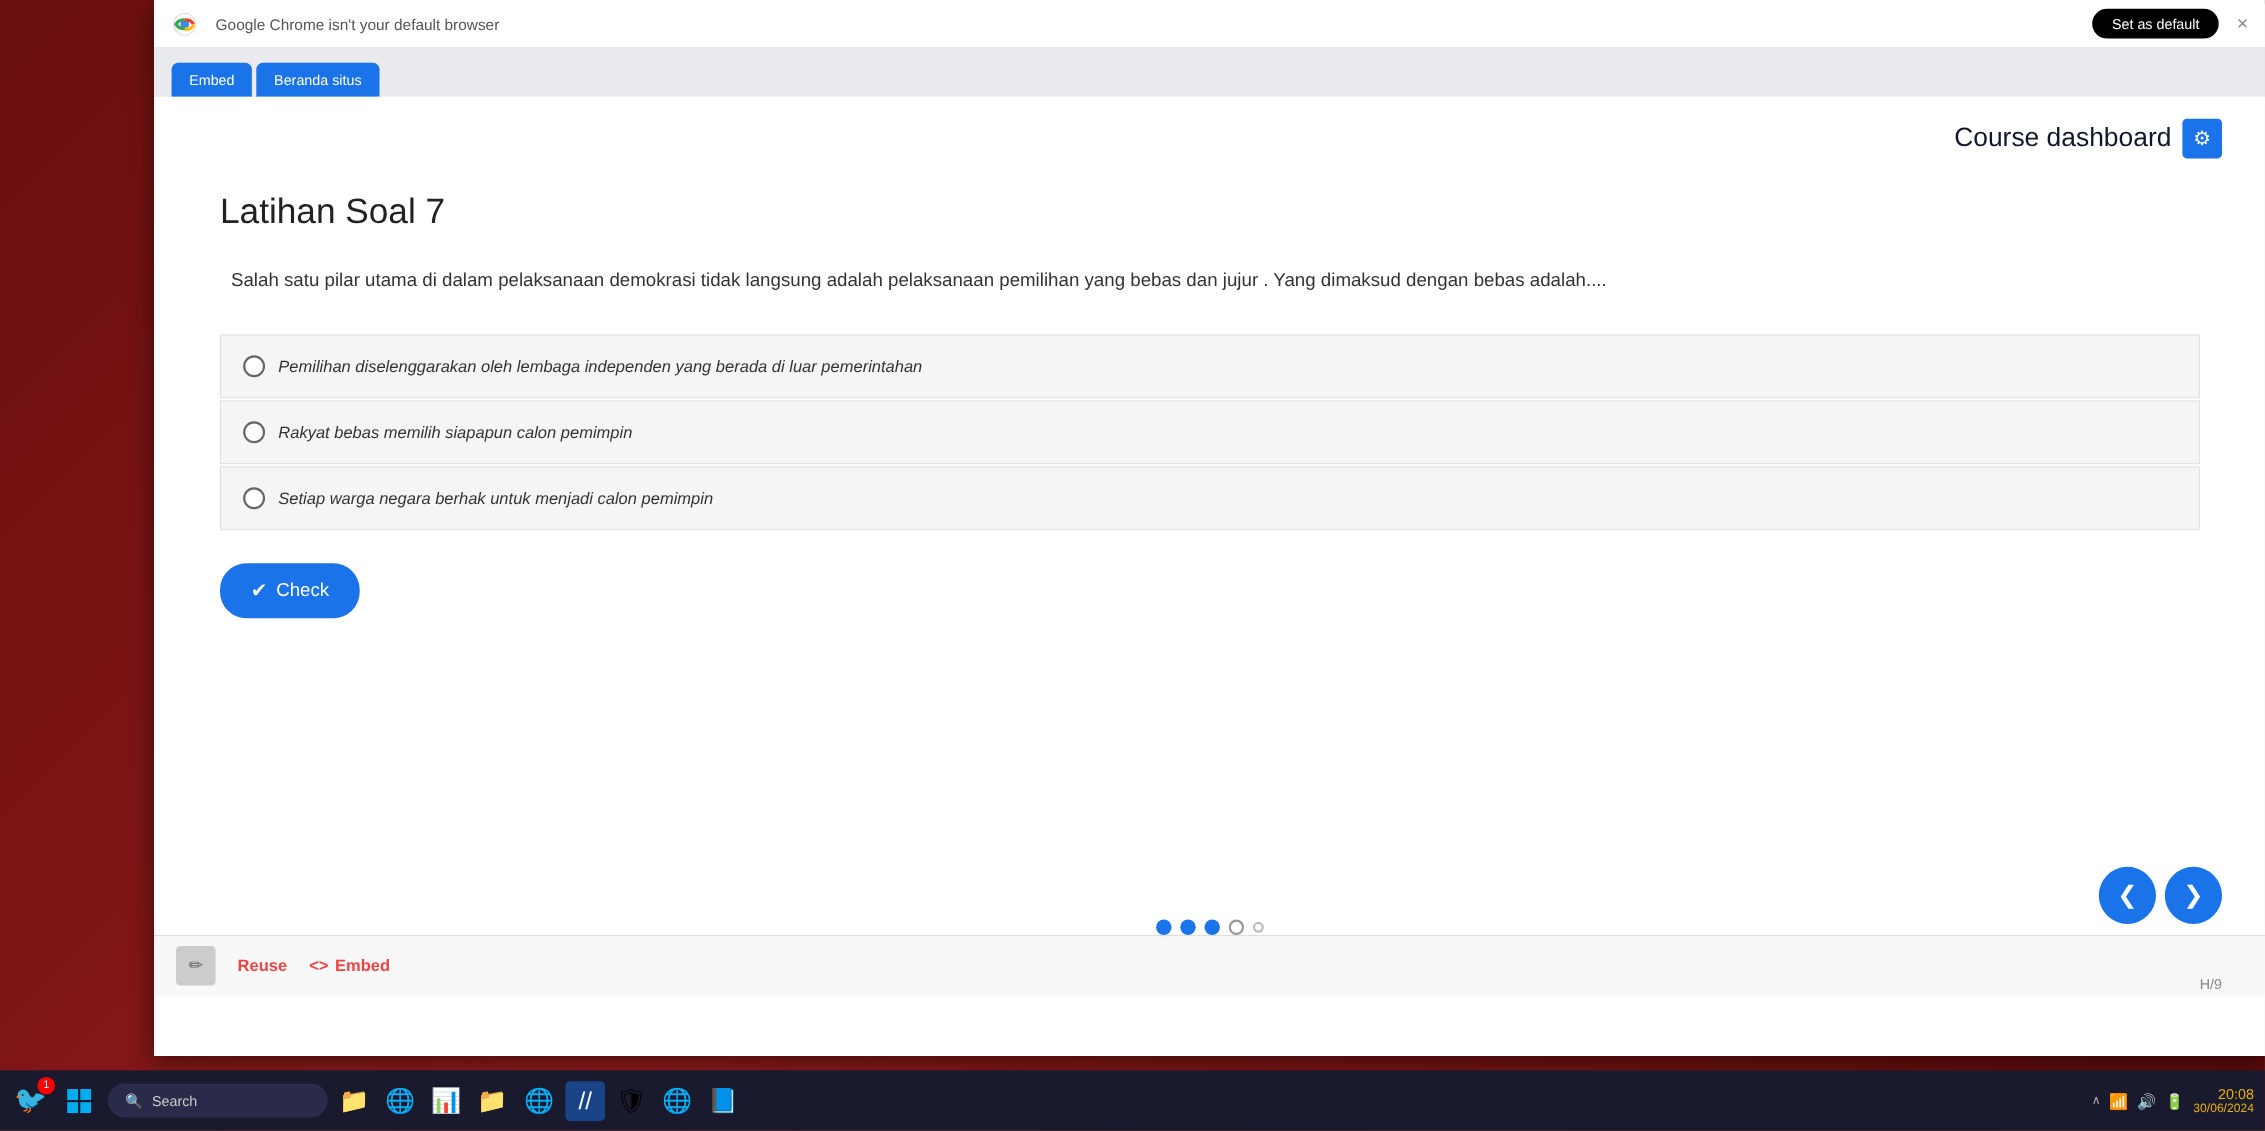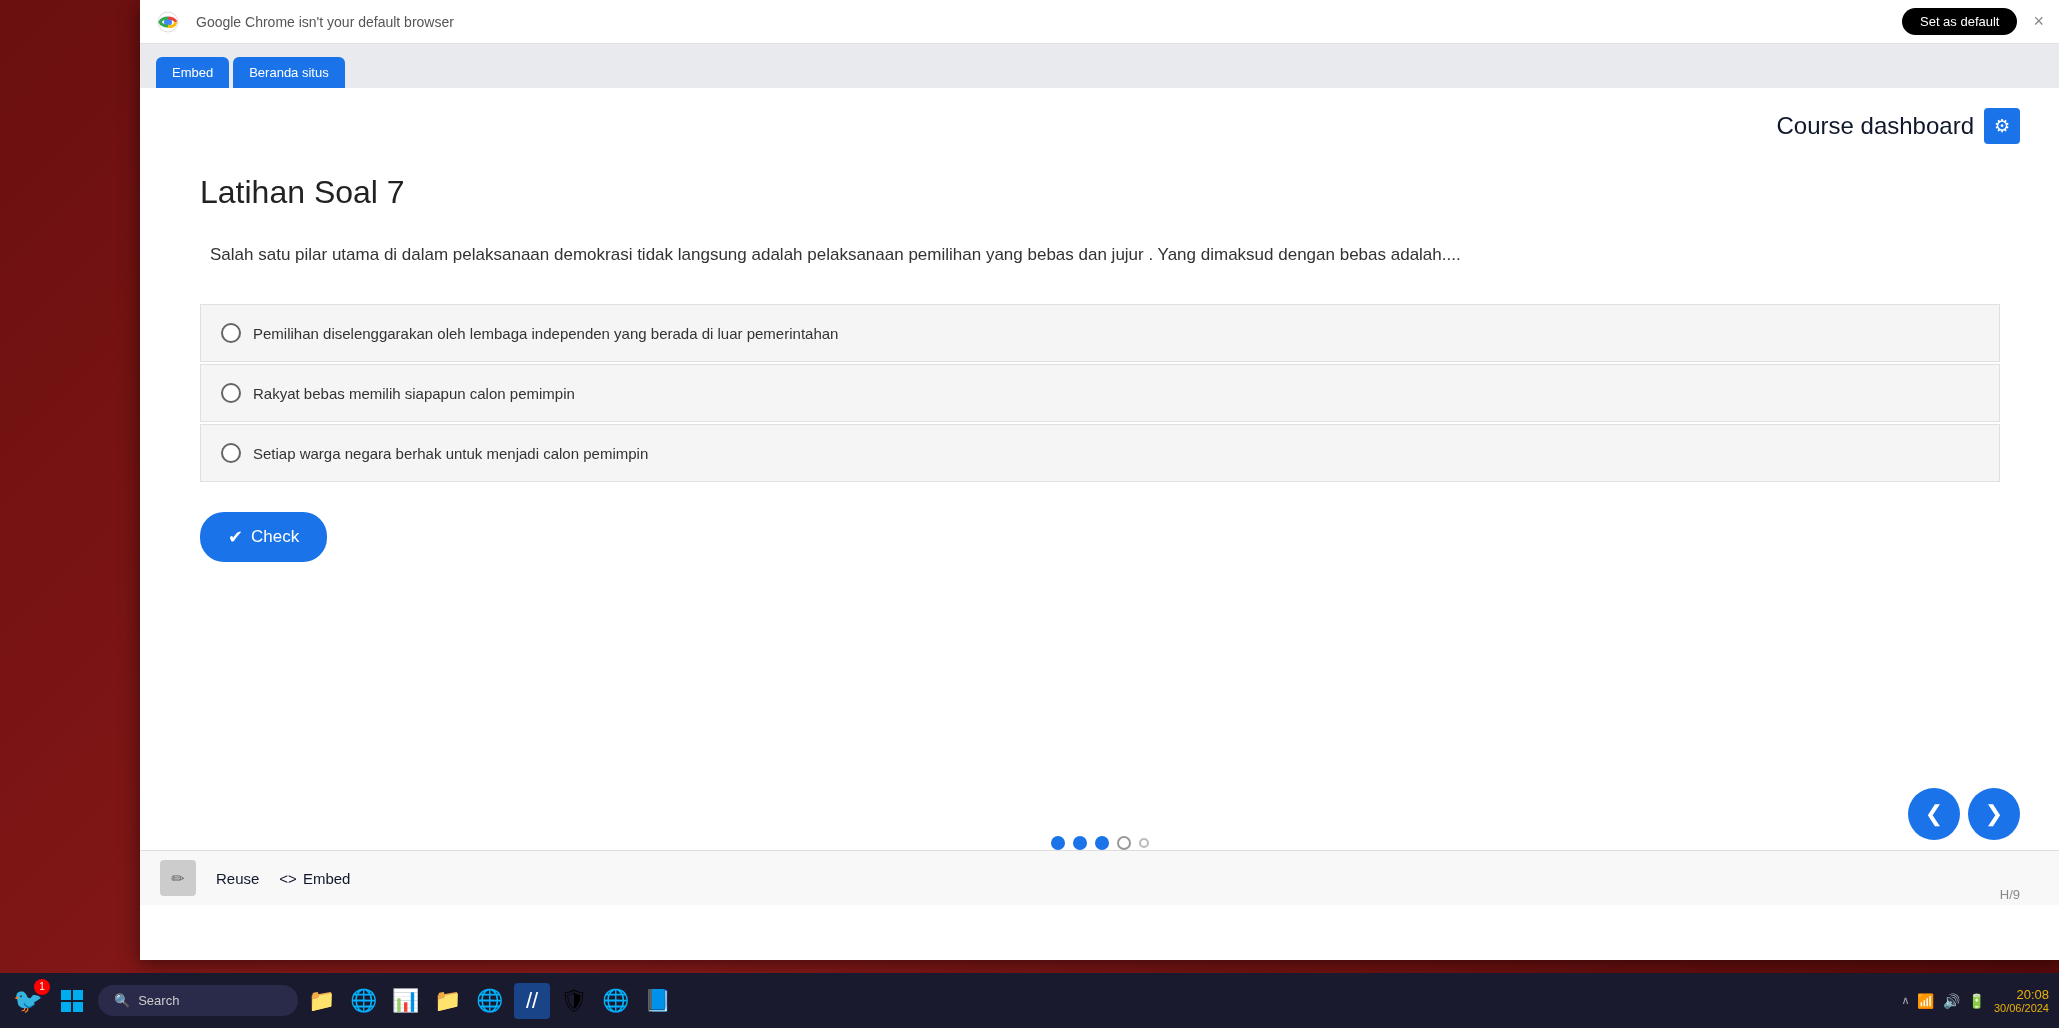--- a/index.html
+++ b/index.html
@@ -155,20 +155,21 @@
       margin-bottom: 36px;
       padding-left: 10px;
     }
 
     
     .options-container {
       display: flex;
       flex-direction: column;
       gap: 2px;
       margin-bottom: 30px;
+      font-style: italic;
     }
 
     .option-item {
       display: flex;
       align-items: center;
       gap: 12px;
       padding: 18px 20px;
       background: #f5f5f5;
       border: 1px solid #e0e0e0;
       cursor: pointer;
@@ -279,25 +280,26 @@
       border-radius: 4px;
       display: flex;
       align-items: center;
       justify-content: center;
       color: #666;
       font-size: 16px;
     }
 
     .bottom-link {
       font-size: 15px;
-      color: #0f172a;
+      color: #ef4444;
       cursor: pointer;
       display: flex;
       align-items: center;
       gap: 6px;
+      font-weight: bold;
     }
 
     .page-indicator {
       position: absolute;
       bottom: 58px;
       right: 40px;
       font-size: 13px;
       color: #888;
     }
 

